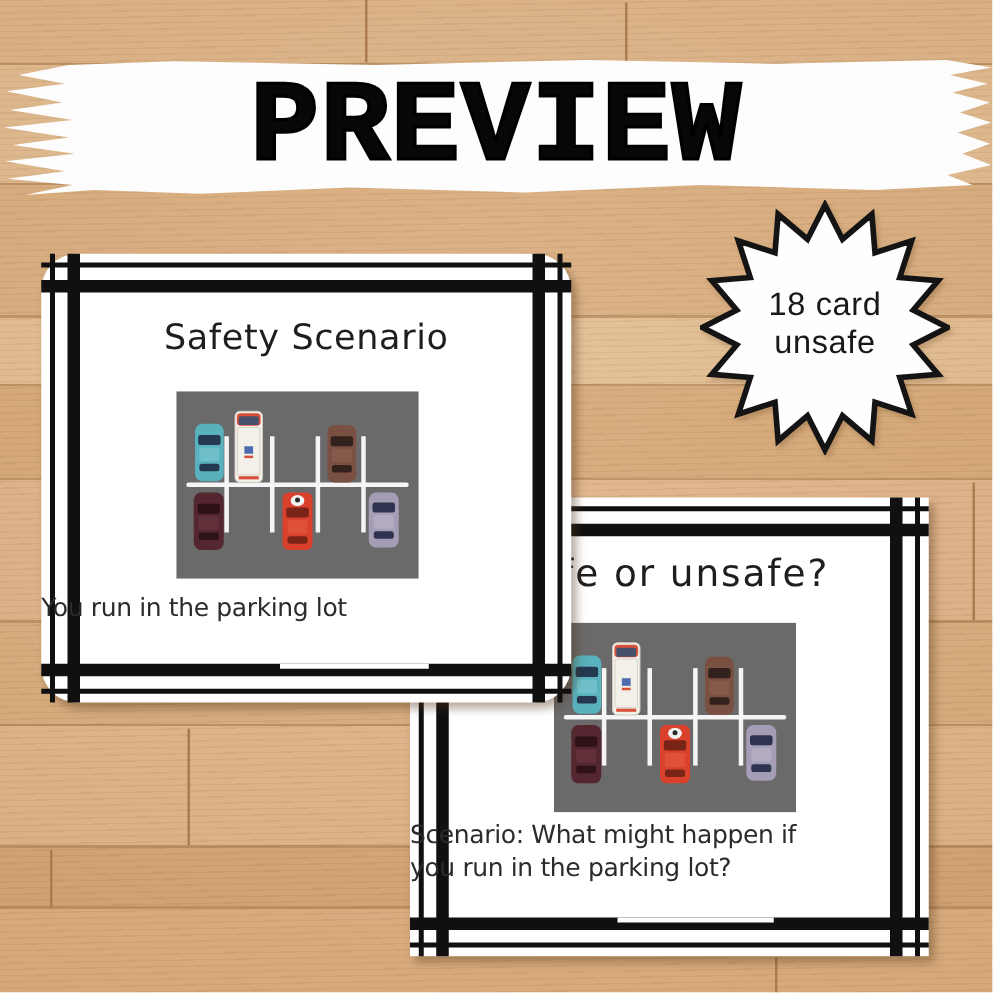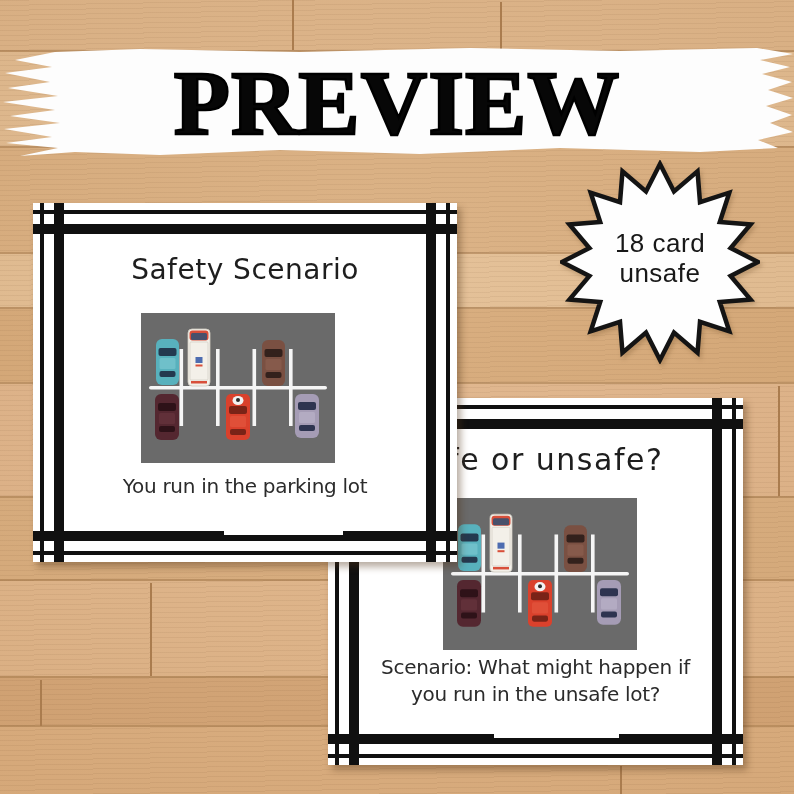--- a/index.html
+++ b/index.html
@@ -19,47 +19,47 @@
         #dfb286 384px,#dfb286 496px,#b98c5c 496px,#b98c5c 498px,
         #d8ab7a 498px,#d8ab7a 579px,#b88b5b 579px,#b88b5b 581px,
         #e0b487 581px,#e0b487 676px,#b98c5c 676px,#b98c5c 678px,
         #d4a474 678px,#d4a474 725px,#bb8e5e 725px,#bb8e5e 727px,
         #dcae7e 727px,#dcae7e 794px);}
   .joint{position:absolute;width:2px;background:#aa7c4e;}
 
   
   .brush{position:absolute;left:0;top:40px;z-index:1;}
   .preview-title{position:absolute;left:0;right:0;top:56px;height:94px;line-height:94px;z-index:2;
-    text-align:center;font-family:Liberation Serif, serif;font-weight:bold;font-size:92px;
+    text-align:center;font-family:Liberation Mono, monospace;font-weight:bold;font-size:92px;
     letter-spacing:1px;color:#070707;-webkit-text-stroke:2.5px #000;}
 
   
   .badge{position:absolute;left:560px;top:160px;width:200px;height:204px;z-index:2;}
   .badge svg{position:absolute;left:0;top:0;filter:drop-shadow(2px 3px 2px rgba(90,60,25,0.25));}
   .badge-text{position:absolute;left:0;right:0;top:68px;text-align:center;
     font-family:"Liberation Sans",sans-serif;font-size:26px;line-height:30px;color:#181818;letter-spacing:0.5px;}
 
   
   .card{position:absolute;background:#ffffff;box-shadow:4px 5px 7px rgba(80,52,25,0.40);}
-  .card-1{left:33px;top:203px;width:424px;height:359px;z-index:4;}
+  .card-1{left:33px;top:203px;width:424px;height:359px;z-index:4;border-radius:29px;}
   .card-2{left:328px;top:398px;width:415px;height:367px;z-index:3;}
   .bl{position:absolute;background:#101010;}
   .bl.h{left:0;right:0;} .bl.v{top:0;bottom:0;}
   .t-thin{top:7px;height:4px;} .t-thick{top:21px;height:10px;}
   .b-thin{bottom:7px;height:4px;} .b-thick{bottom:21px;height:10px;}
   .l-thin{left:7px;width:4px;} .l-thick{left:21px;width:10px;}
   .r-thin{right:7px;width:4px;} .r-thick{right:21px;width:10px;}
   .notch{position:absolute;top:0;height:4px;left:45%;width:28%;background:#ffffff;}
   .card-title{position:absolute;left:0;right:0;top:50px;text-align:center;
     font-family:"DejaVu Sans",sans-serif;font-size:28px;color:#1e1e1e;letter-spacing:0.5px;}
   .card-2 .card-title{top:44px;font-size:30px;letter-spacing:1.5px;}
   .lot-wrap{position:absolute;}
   .card-1 .lot-wrap{left:108px;top:110px;}
   .card-2 .lot-wrap{left:115px;top:100px;}
-  .caption{position:absolute;left:0;right:0;text-align:center;font-family:"DejaVu Sans",sans-serif;
+  .caption{position:absolute;left:0;right:0;font-family:"DejaVu Sans",sans-serif;
     font-size:20px;line-height:27px;color:#2b2b2b;letter-spacing:-0.3px;}
   .card-1 .caption{top:270px;}
   .card-2 .caption{top:256px;}
 </style>
 </head>
 <body>
 
 <div class="stage">
 
   <svg width="0" height="0" style="position:absolute" aria-hidden="true">
@@ -156,21 +156,21 @@
     <div class="bl v l-thin"></div>
     <div class="bl v l-thick"></div>
     <div class="bl v r-thin"></div>
     <div class="bl v r-thick"></div>
     <div class="card-title">Safe or unsafe?</div>
     <svg class="lot-wrap" width="194" height="152">
         <use href="#lot" width="194" height="152"></use>
       </svg>
     <div class="caption">
       <div>Scenario: What might happen if</div>
-      <div>you run in the unsafe lot?</div>
+      <div>you run in the parking lot?</div>
     </div>
   </div>
 
   <div class="card card-1">
     <div class="bl h t-thin"></div>
     <div class="bl h t-thick"></div>
     <div class="bl h b-thick">
         <div class="notch"></div>
       </div>
     <div class="bl h b-thin"></div>

